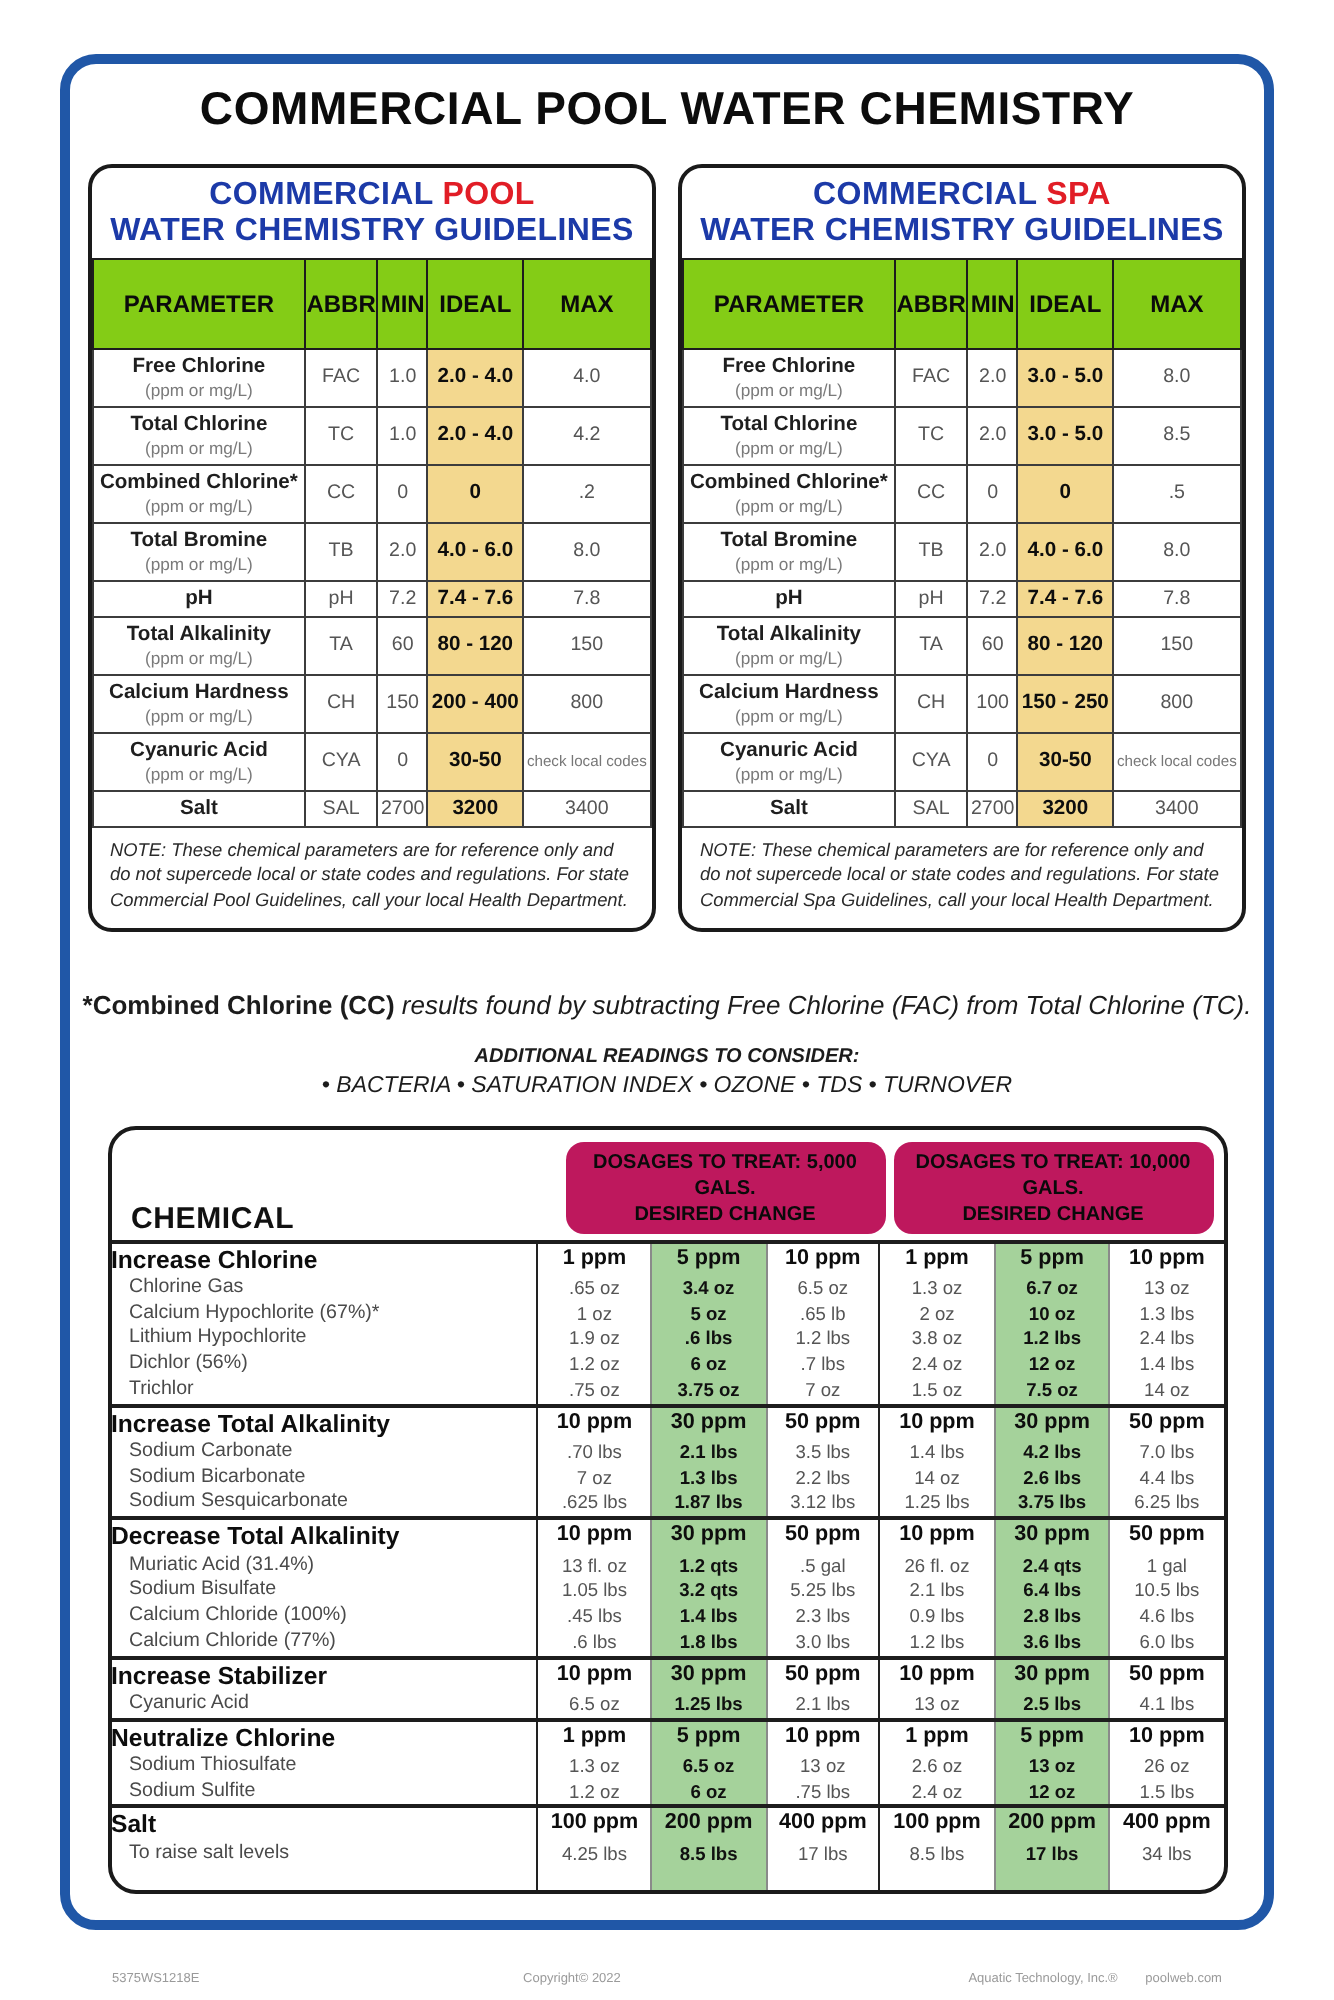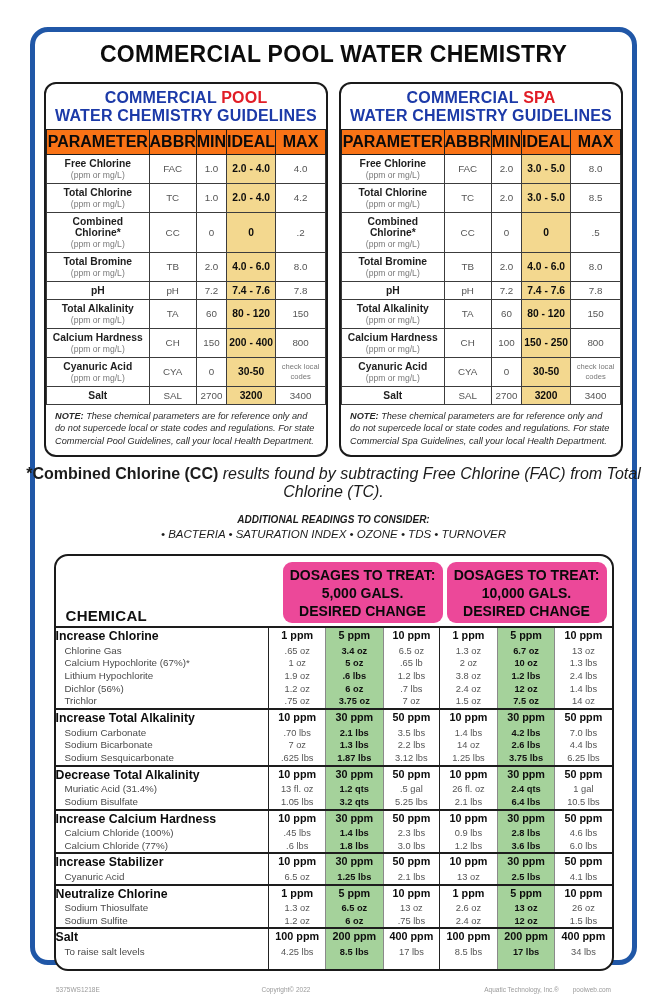--- a/index.html
+++ b/index.html
@@ -7,41 +7,41 @@
   body{position:relative}
   .frame{position:absolute;left:30px;top:27px;width:607px;height:938px;border:5px solid #2057a7;border-radius:18px;pointer-events:none}
   .content{position:relative;padding:40px 26px 0 26px}
   .main-title{text-align:center;font-weight:bold;font-size:23px;line-height:1.25;letter-spacing:.3px;color:#0c0c0c}
   
   .cards{display:flex;justify-content:center;gap:11px;margin-top:13px}
   .gcard{width:284px;border:2.5px solid #1a1a1a;border-radius:12px;overflow:hidden;background:#fff}
   .gtitle{text-align:center;font-weight:bold;font-size:16px;color:#1c3aa8;margin-top:5px;line-height:1.12;letter-spacing:.2px}
   .gtitle .accent{color:#e11d26}
   table.guide{width:100%;border-collapse:collapse;margin-top:4px}
-  .guide th{background:#f97316;border:1.5px solid #1d1d1d;font-size:16px;padding:3px 0;color:#0b0b0b}
+  .guide th{background:#84cc16;border:1.5px solid #1d1d1d;font-size:12px;padding:15px 0;color:#0b0b0b}
   .guide td{border:1px solid #3c3c3c;text-align:center;vertical-align:middle;padding:2px 1px}
   .guide td.pname-cell{padding:3px 2px}
   .pname{font-weight:bold;font-size:10.3px;color:#1e1e1e}
   .psub{font-size:8.6px;color:#7a7a7a;margin-top:1px}
   .val{font-size:9.8px;color:#555}
   .ideal{background:#f3d88f;font-weight:bold;font-size:10.3px;color:#0d0d0d}
   .maxnote{font-size:7.6px;color:#777;line-height:1.2}
   .gnote{font-style:italic;font-size:9.2px;color:#2a2a2a;padding:5px 9px 7px 9px;line-height:1.38;text-align:left}
-  .gnote .nb{font-weight:bold}
+  .gnote .nb{font-weight:normal}
   
-  .combined-note{text-align:center;margin-top:8px;font-size:16px;color:#1c1c1c}
+  .combined-note{text-align:center;margin-top:29px;font-size:13px;color:#1c1c1c}
   .combined-note .b{font-weight:bold}
   .combined-note .i{font-style:italic}
   .additional{text-align:center;margin-top:13px;font-size:10px;font-style:italic;font-weight:bold;color:#1c1c1c}
   .additional-items{text-align:center;font-size:11.5px;font-style:italic;margin-top:3px;color:#1c1c1c}
   
   .chem-card{width:560px;margin:14px auto 0 auto;border:2.5px solid #1a1a1a;border-radius:14px;overflow:hidden;background:#fff}
   .chem-head{display:flex;align-items:stretch;padding:3px 3px 0 10px}
   .chem-label{width:215px;font-size:15px;font-weight:bold;display:flex;align-items:flex-end;padding-bottom:2px;letter-spacing:.3px}
-  .pill{flex:1;background:#ec4899;border-radius:9px;margin:3px 2px 3px 2px;padding:4px 2px 3px 2px;text-align:center;font-weight:bold;font-size:14px;line-height:1.3;color:#0a0a0a}
+  .pill{flex:1;background:#be185d;border-radius:9px;margin:3px 2px 3px 2px;padding:4px 2px 3px 2px;text-align:center;font-weight:bold;font-size:10px;line-height:1.3;color:#0a0a0a}
   table.chem{width:100%;border-collapse:collapse}
   .chem td{vertical-align:top}
   .chem td:nth-child(2){border-left:1.5px solid #222}
   .chem td:nth-child(5){border-left:1.5px solid #222}
   .chem td:nth-child(3),.chem td:nth-child(4),.chem td:nth-child(6),.chem td:nth-child(7){border-left:1px solid #8a8a8a}
   .sec-head td{border-top:2px solid #1d1d1d;padding-top:1px}
   .sec-title{font-weight:bold;font-size:12.3px;padding-left:0;color:#0d0d0d;line-height:1.25}
   .dose{font-weight:bold;font-size:10.8px;text-align:center;color:#0d0d0d;line-height:1.25}
   .chem-name{font-size:9.8px;color:#4a4a4a;padding-left:9px;line-height:1.3}
   .cval{font-size:9.3px;color:#555;text-align:center;line-height:1.3}
@@ -424,29 +424,20 @@
           </tr>
           <tr class="chem-row">
             <td class="chem-name">Sodium Bisulfate</td>
             <td class="cval">1.05 lbs</td>
             <td class="cval green">3.2 qts</td>
             <td class="cval">5.25 lbs</td>
             <td class="cval">2.1 lbs</td>
             <td class="cval green">6.4 lbs</td>
             <td class="cval">10.5 lbs</td>
           </tr>
-          <tr class="sec-head">
-            <td class="sec-title">Increase Calcium Hardness</td>
-            <td class="dose">10 ppm</td>
-            <td class="dose green">30 ppm</td>
-            <td class="dose">50 ppm</td>
-            <td class="dose">10 ppm</td>
-            <td class="dose green">30 ppm</td>
-            <td class="dose">50 ppm</td>
-          </tr>
           <tr class="chem-row">
             <td class="chem-name">Calcium Chloride (100%)</td>
             <td class="cval">.45 lbs</td>
             <td class="cval green">1.4 lbs</td>
             <td class="cval">2.3 lbs</td>
             <td class="cval">0.9 lbs</td>
             <td class="cval green">2.8 lbs</td>
             <td class="cval">4.6 lbs</td>
           </tr>
           <tr class="chem-row">

